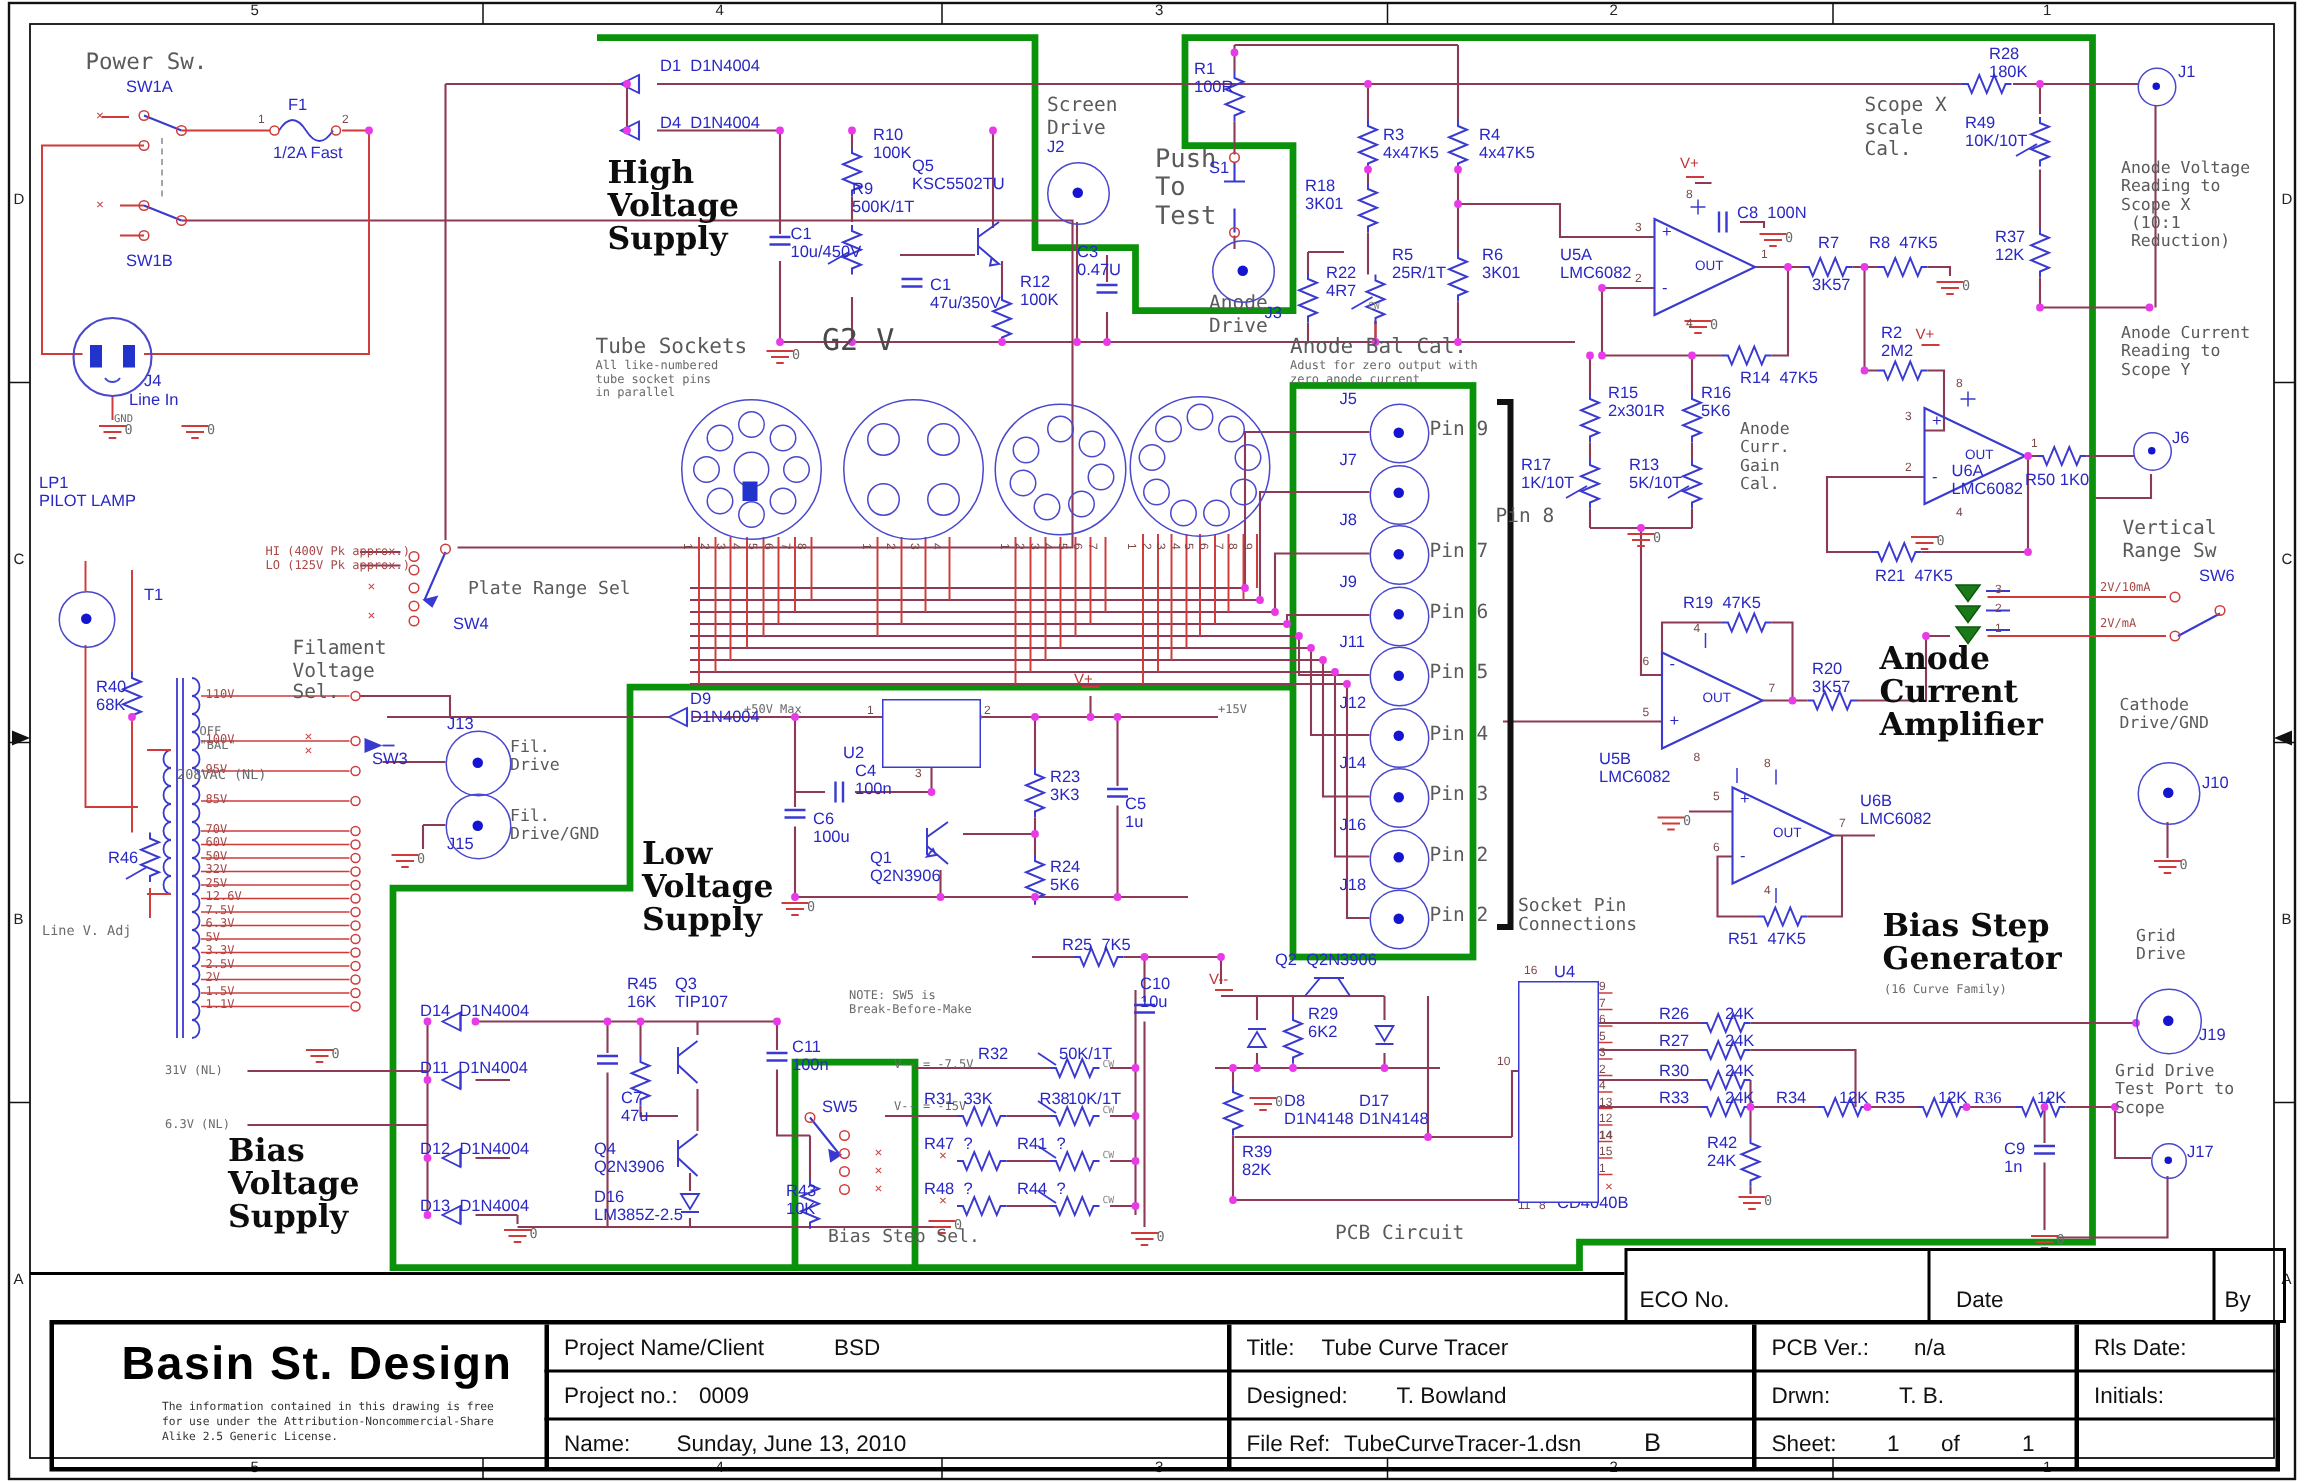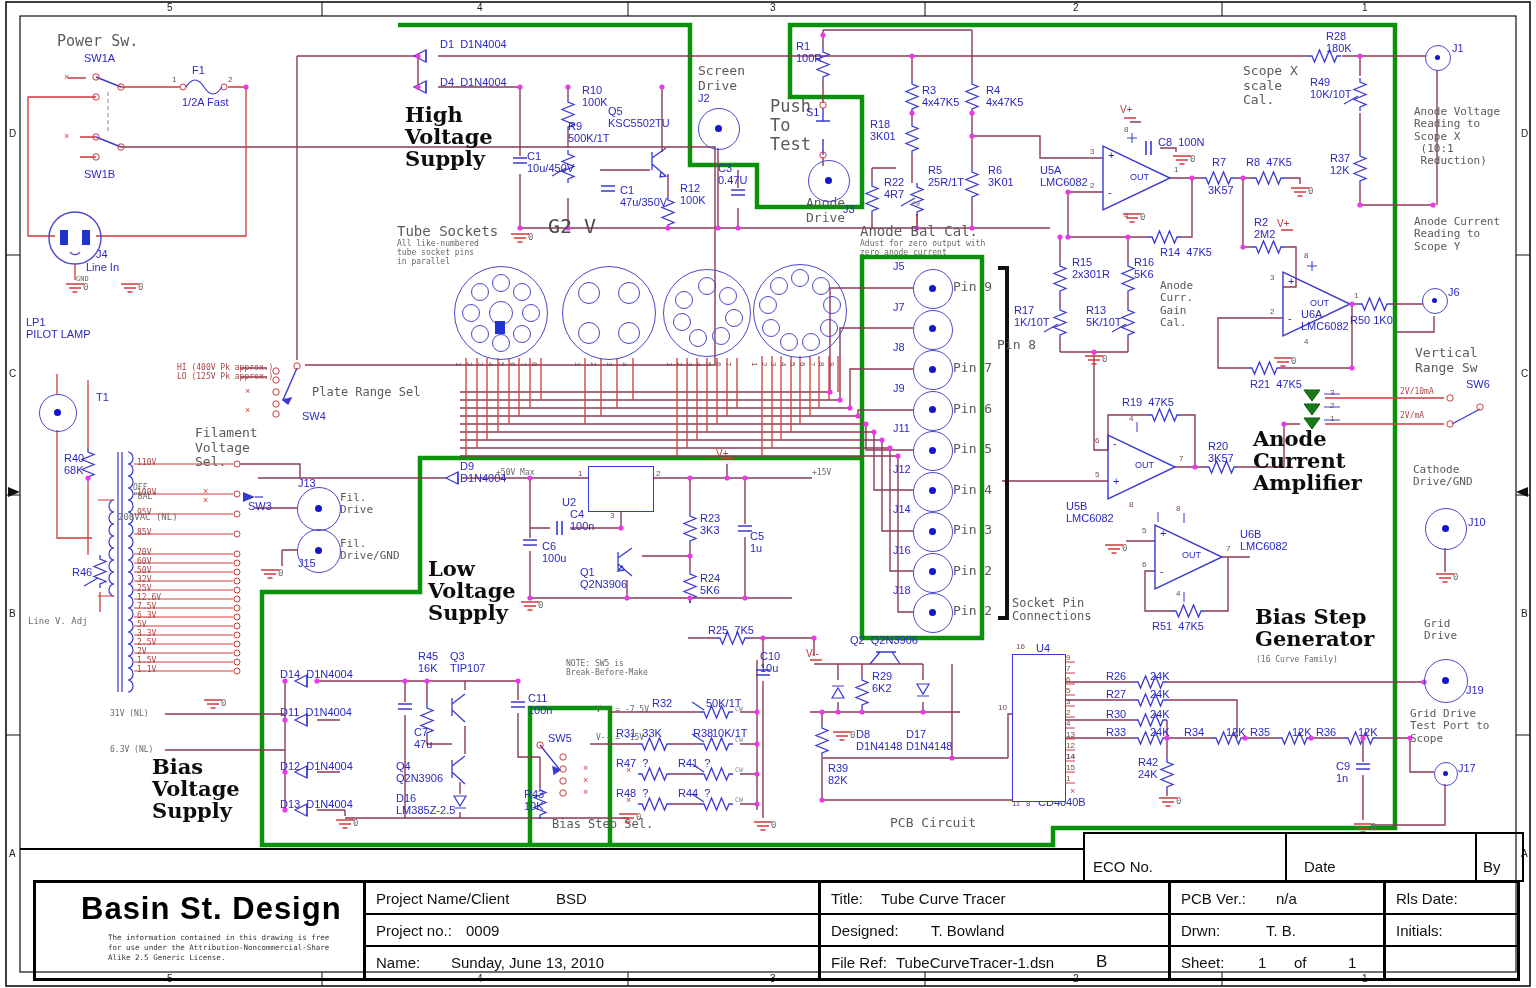--- a/index.html
+++ b/index.html
@@ -659,21 +659,21 @@
       <div class="lb blue" style="left: 1106px; top: 688px;">R27</div>
       <div class="lb blue" style="left: 1150px; top: 688px;">24K</div>
       <div class="lb blue" style="left: 1106px; top: 708px;">R30</div>
       <div class="lb blue" style="left: 1150px; top: 708px;">24K</div>
       <div class="lb blue" style="left: 1106px; top: 726px;">R33</div>
       <div class="lb blue" style="left: 1150px; top: 726px;">24K</div>
       <div class="lb blue" style="left: 1184px; top: 726px;">R34</div>
       <div class="lb blue" style="left: 1226px; top: 726px;">12K</div>
       <div class="lb blue" style="left: 1250px; top: 726px;">R35</div>
       <div class="lb blue" style="left: 1292px; top: 726px;">12K</div>
-      <div class="lb blue" style="left: 1316px; top: 726px;">R36</div>
+      <div class="lb blue" style="left: 1316px; top: 726px; font-family: Liberation Serif, serif;">R36</div>
       <div class="lb blue" style="left: 1358px; top: 726px;">12K</div>
       <div class="lb blue" style="left: 1138px; top: 756px;">R42
 24K</div>
       <div class="lb blue" style="left: 1336px; top: 760px;">C9
 1n</div>
       <div class="lb blue" style="left: 1130px; top: 172px; font-size: 9px;">OUT</div>
       <div class="lb blue" style="left: 1108px; top: 149px;">+</div>
       <div class="lb blue" style="left: 1108px; top: 186px;">-</div>
       <div class="lb pin" style="left: 1090px; top: 148px;">3</div>
       <div class="lb pin" style="left: 1090px; top: 182px;">2</div>

